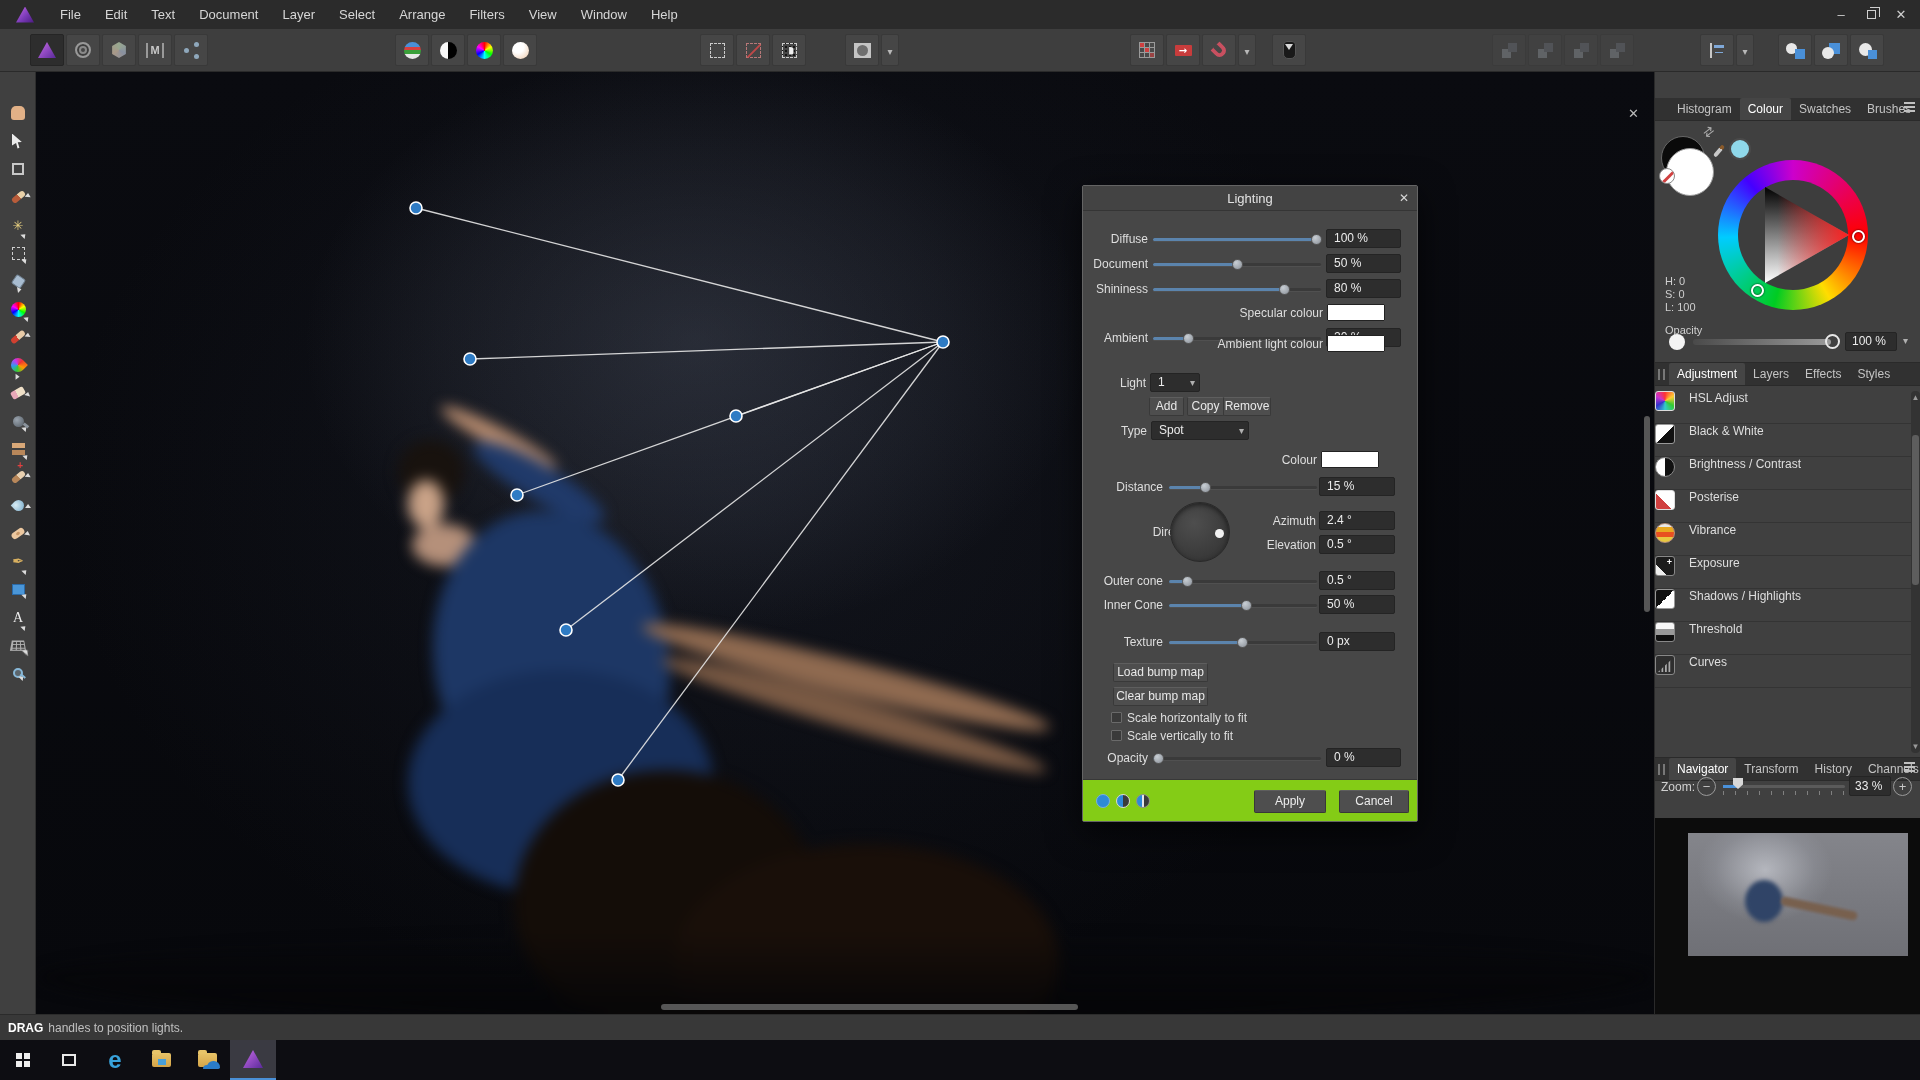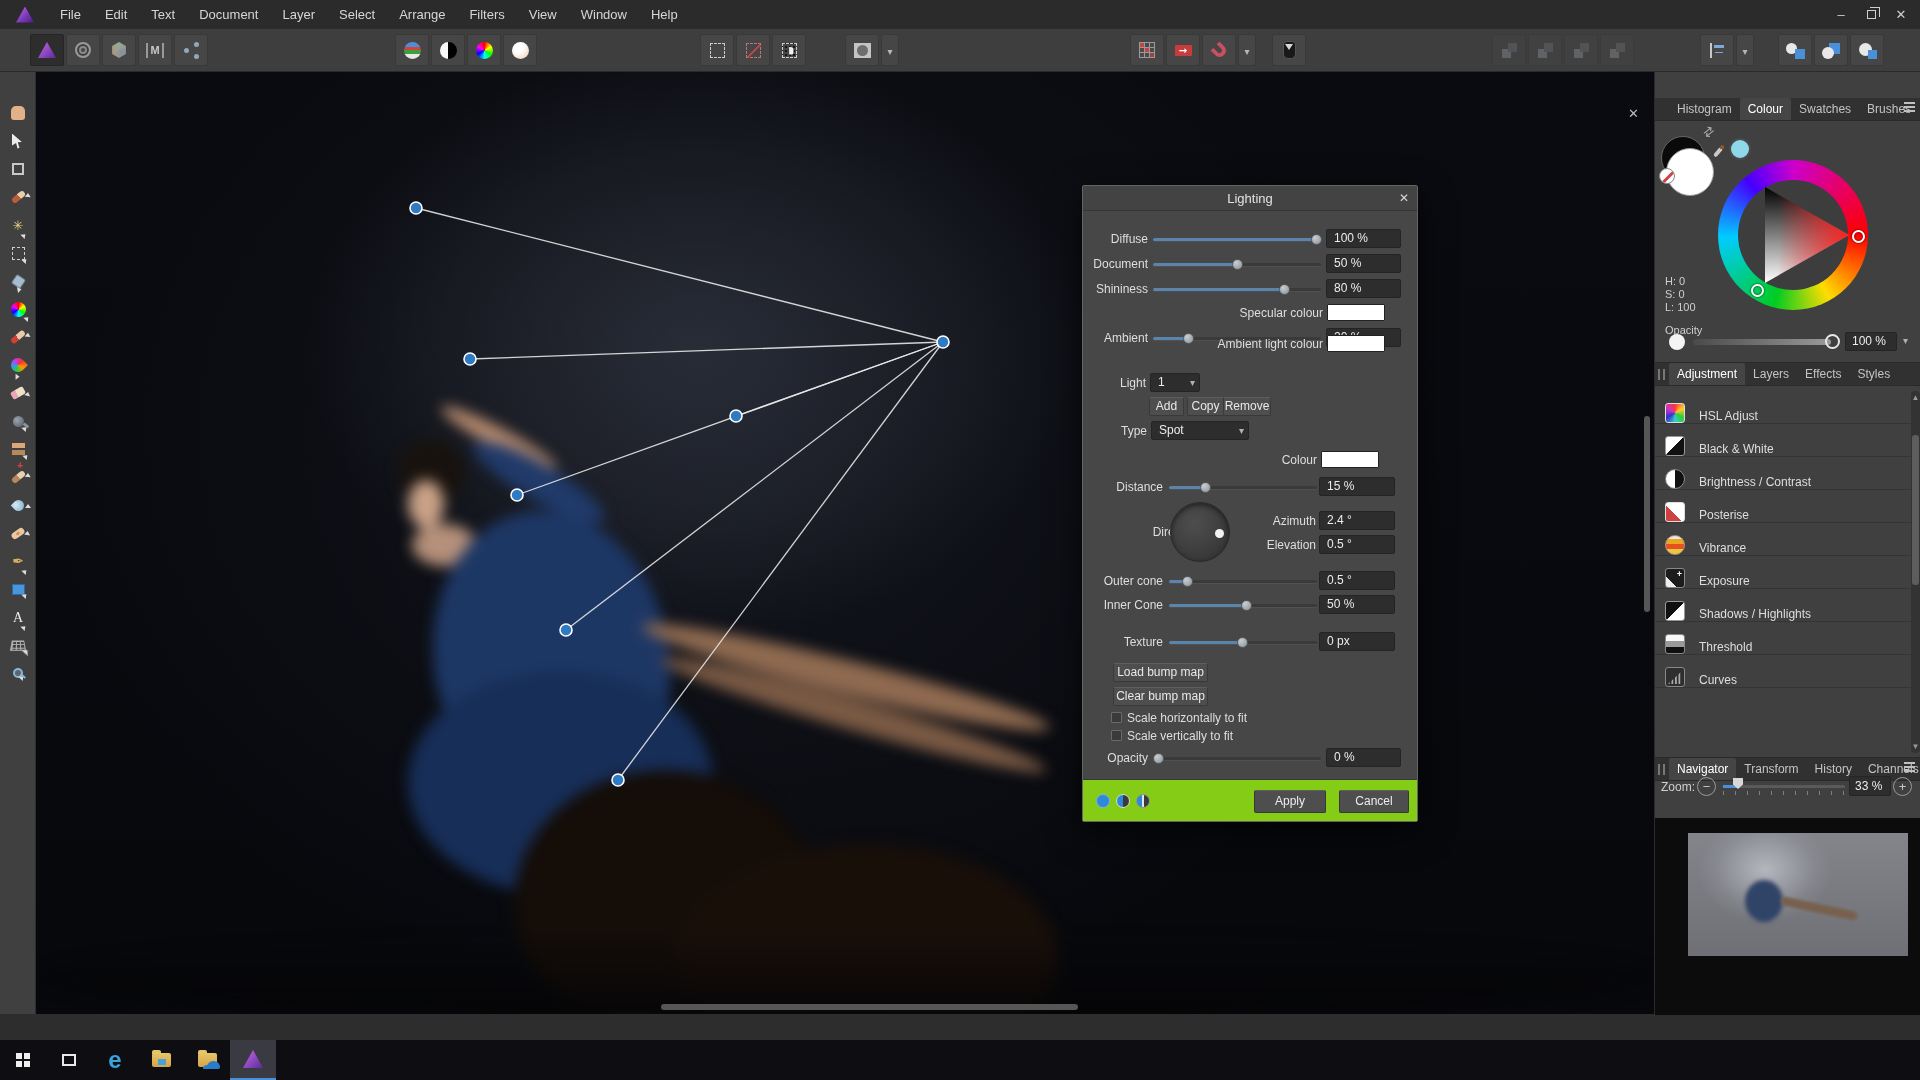--- a/index.html
+++ b/index.html
@@ -180,21 +180,21 @@
   .op-label{position:absolute;left:10px;top:252px;font-size:11px;color:#cfcfcf}
   .op-dot{position:absolute;left:14px;top:262px;width:16px;height:16px;border-radius:50%;background:#f4f4f4}
   .op-track{position:absolute;left:38px;top:267px;width:138px;height:6px;border-radius:3px;background:linear-gradient(90deg,#4a4a4a,#9a9a9a)}
   .op-thumb{position:absolute;left:170px;top:262px;width:15px;height:15px;border-radius:50%;border:2px solid #e8e8e8;background:transparent}
   .op-vbox{position:absolute;left:190px;top:260px;width:52px;height:19px;background:#2d2d2d;border:1px solid #242424;border-radius:2px;line-height:17px;padding-left:6px;color:#ececec}
   .op-caret{position:absolute;left:248px;top:263px;color:#b0b0b0;font-size:10px}
 
   
   .sec-adj{top:290px;height:395px;border-top:1px solid #2a2a2a}
   .adj-list{position:absolute;left:0;top:28px;width:266px;height:363px;overflow:hidden}
-  .adj-row{position:relative;height:33px;display:flex;align-items:flex-end;gap:14px;padding-left:10px;border-bottom:1px solid #343434}
+  .adj-row{position:relative;height:33px;display:flex;align-items:flex-start;gap:14px;border-bottom:1px solid #343434}
   .adj-label{color:#dedede;font-size:12px}
   .ai{position:relative;width:20px;height:20px;border-radius:3px;flex:0 0 auto}
   .ai-hsl{background:conic-gradient(#f33,#fc3,#3c3,#3cc,#33c,#c3c,#f33);border:1px solid #ddd}
   .ai-recolour{background:linear-gradient(90deg,#d84040 0 25%,#d8c840 25% 50%,#3aa03a 50% 75%,#3a60c8 75%);border:1px solid #ddd}
   .ai-bw{background:linear-gradient(135deg,#fff 50%,#111 50%);border:1px solid #999}
   .ai-brightness{border-radius:50%;background:linear-gradient(90deg,#fff 50%,#111 50%);border:1px solid #888}
   .ai-posterise{background:linear-gradient(to top right,#d04040 42%,#fff 43%);border:1px solid #ddd}
   .ai-vibrance{border-radius:50%;background:linear-gradient(#e8e8e8 15%,#e8a820 15% 42%,#e85020 42% 70%,#e8c840 70%);border:1px solid #b89078}
   .ai-exposure{background:linear-gradient(45deg,#eee 28%,#1c1c1c 28%);border:1px solid #888}
   .ai-exposure::after{content:"+";position:absolute;right:2px;top:0;color:#fff;font:700 9px "Liberation Sans",sans-serif}
@@ -729,20 +729,24 @@
         <span class="zthumb"></span>
         <span class="zvbox">33 %</span>
         <span class="zbtn zplus">+</span>
       </div>
       <div class="nav-body">
         <div class="nav-photo"></div>
       </div>
     </div>
   </div>
 
+  <div class="statusbar">
+    <b>DRAG</b>
+    <span>handles to position lights.</span>
+  </div>
 
   <div class="taskbar" id="taskbar">
       <div class="tk-tile">
         <span class="tki tki-start"></span>
       </div>
       <div class="tk-tile">
         <span class="tki tki-task-view"></span>
       </div>
       <div class="tk-tile">
         <span class="tki tki-edge"></span>

